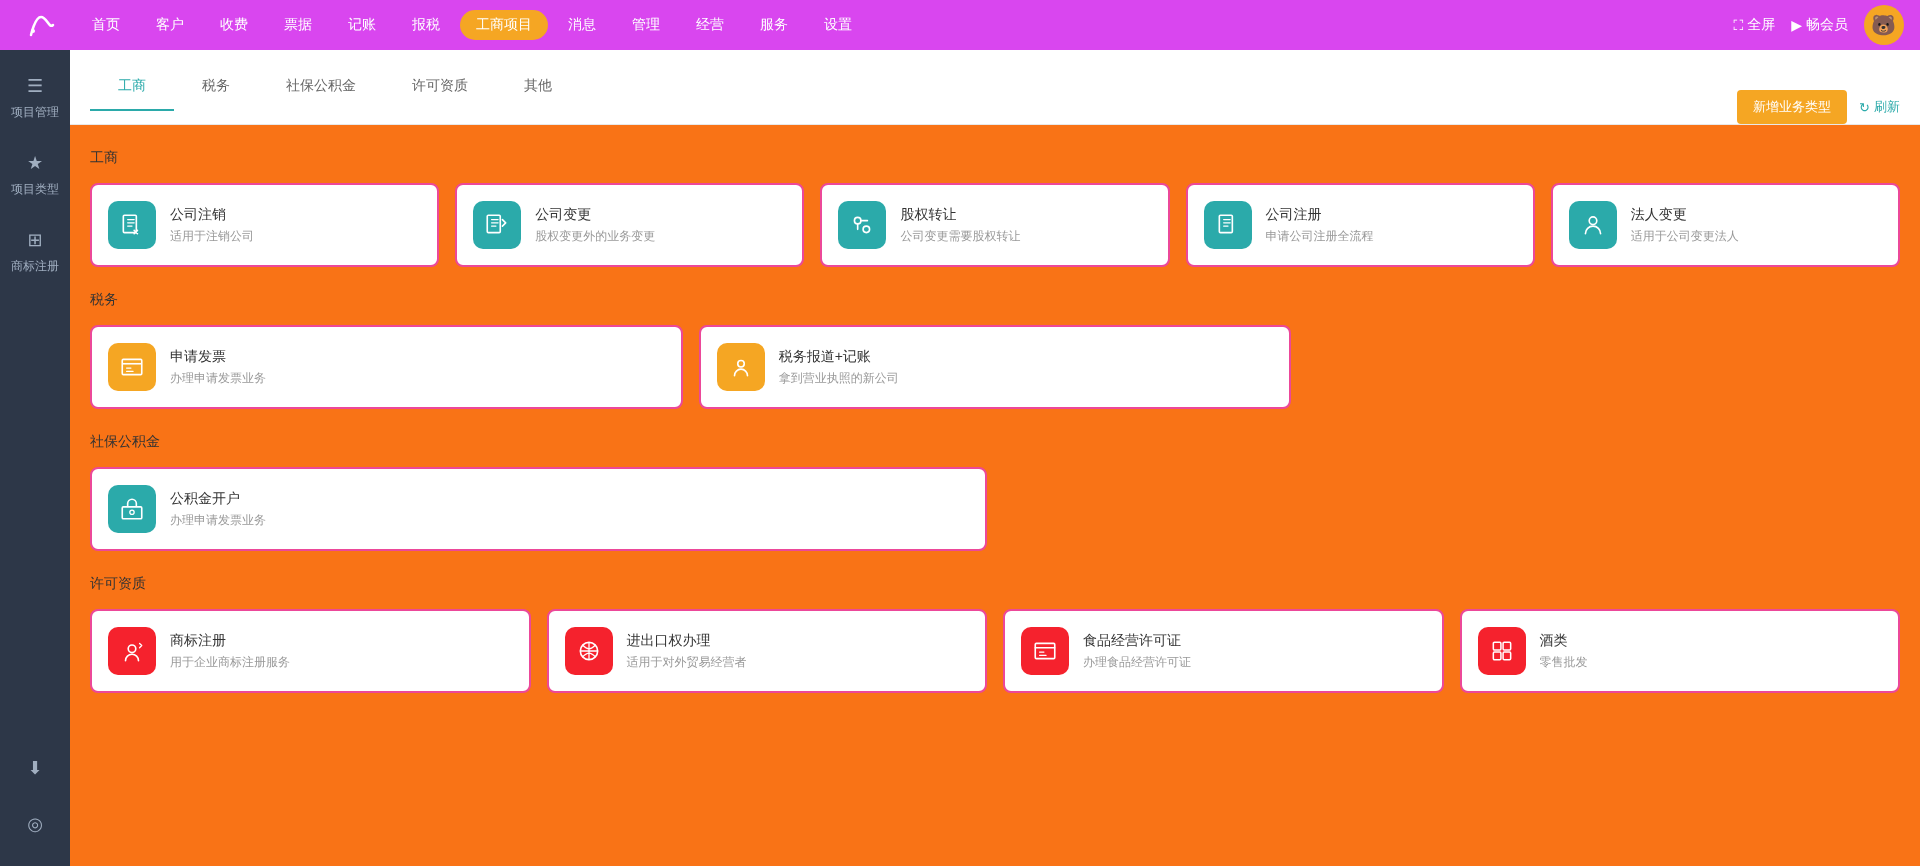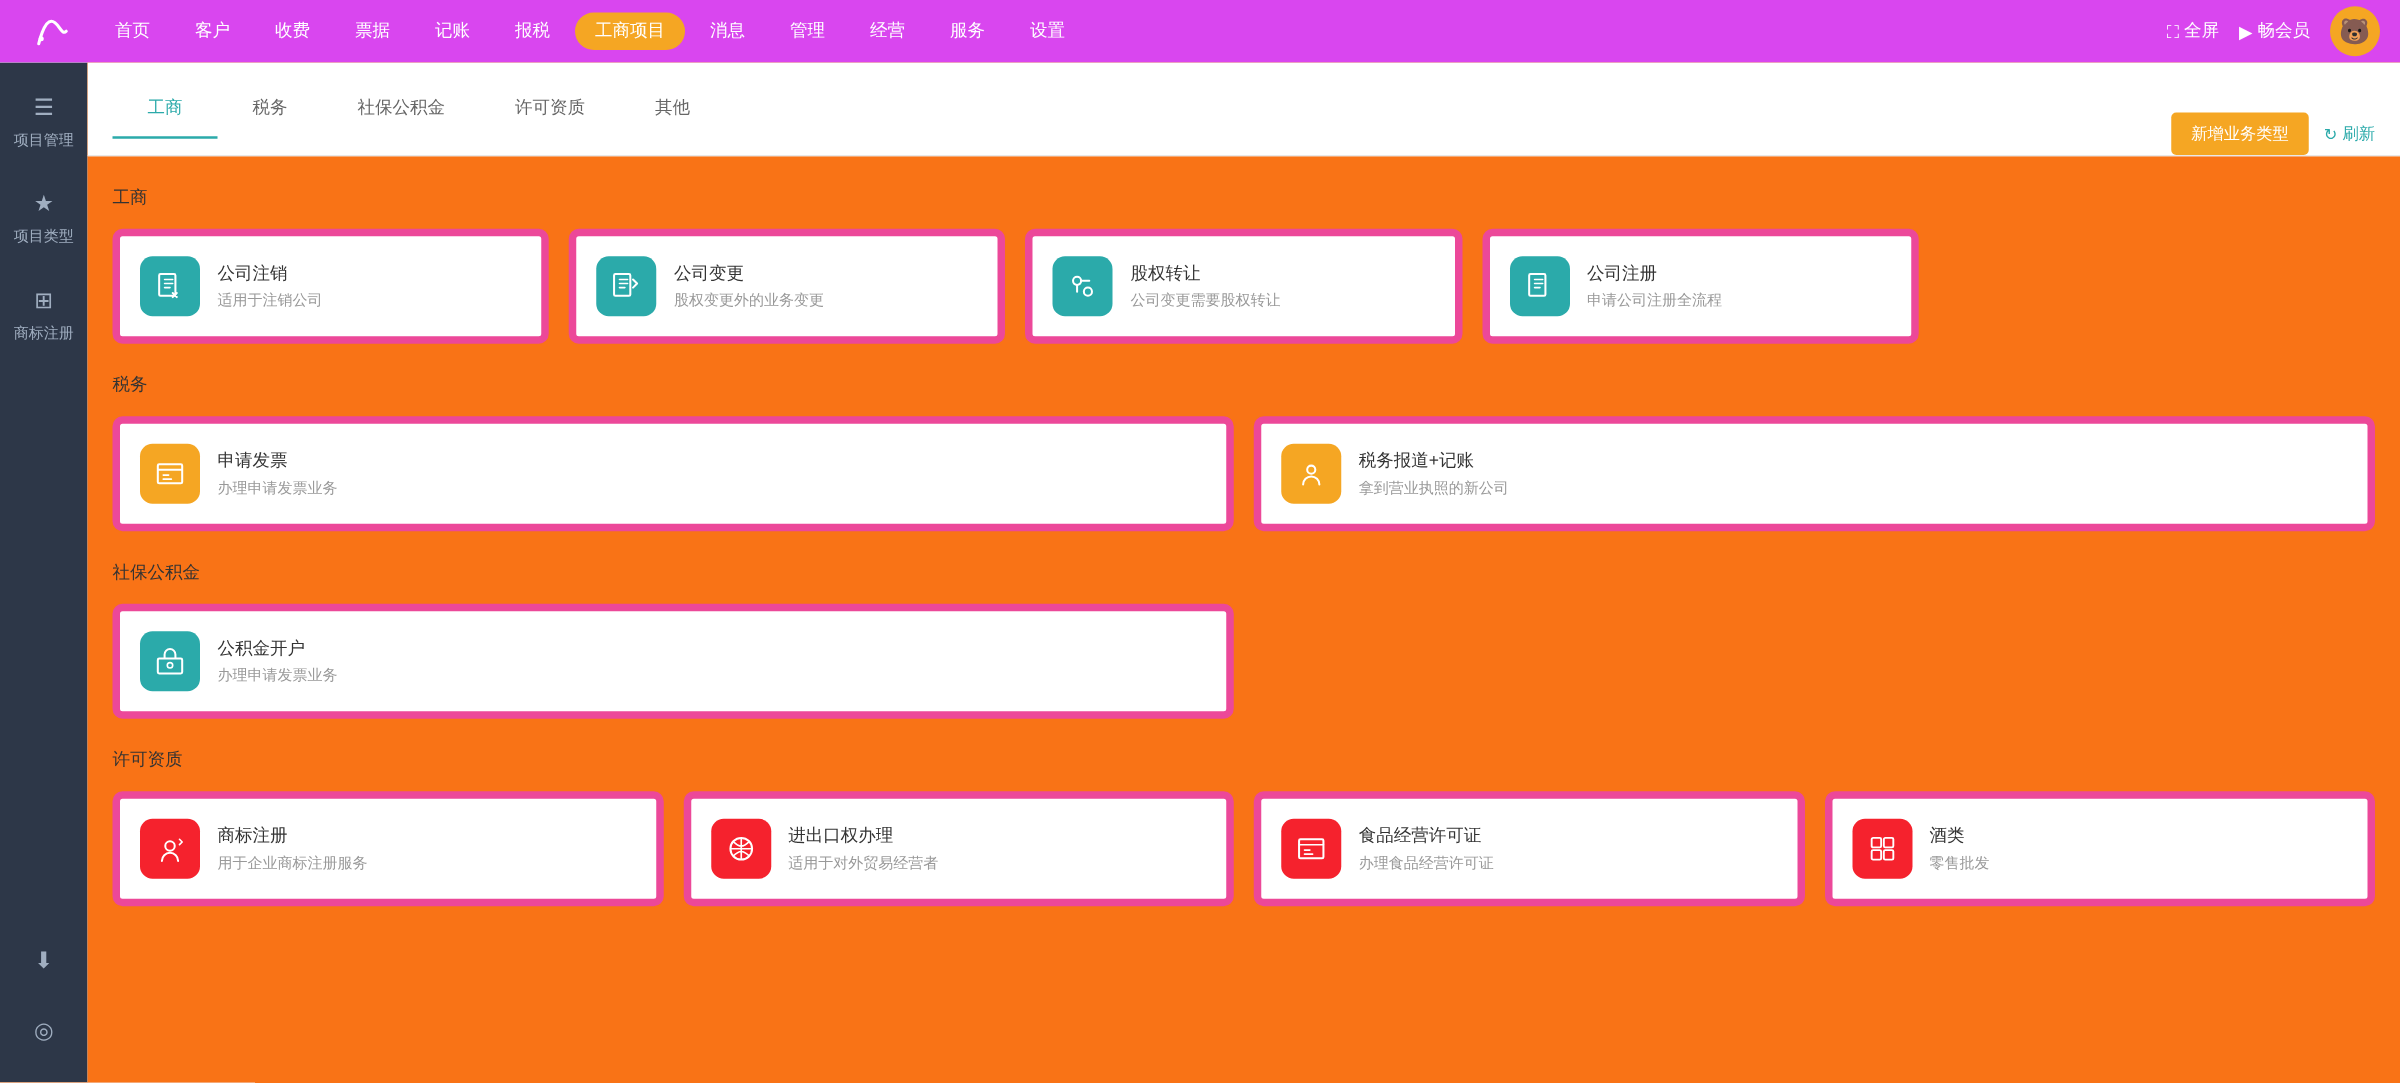--- a/index.html
+++ b/index.html
@@ -186,38 +186,38 @@
     }
 
     
     .cards-grid {
       display: grid;
       grid-template-columns: repeat(5, 1fr);
       gap: 16px;
       margin-bottom: 24px;
     }
     .cards-grid-3 {
-      grid-template-columns: repeat(2, 1fr);
+      grid-template-columns: repeat(3, 1fr);
     }
     .cards-grid-2 {
       grid-template-columns: repeat(2, 1fr);
     }
     .cards-grid-4 {
       grid-template-columns: repeat(4, 1fr);
     }
 
     .card {
       background: #fff;
       border-radius: 8px;
       padding: 16px;
       display: flex;
       align-items: center;
       gap: 14px;
       cursor: pointer;
-      border: 6px solid #ec4899;
+      border: 2px solid #ec4899;
     }
 
     .card-icon {
       width: 48px;
       height: 48px;
       border-radius: 10px;
       display: flex;
       align-items: center;
       justify-content: center;
       flex-shrink: 0;
@@ -368,20 +368,32 @@
             <svg width="26" height="26" viewBox="0 0 24 24" fill="none">
                 <rect x="4" y="3" width="12" height="16" rx="1" stroke="white" stroke-width="1.5"></rect>
                 <path d="M8 7h6M8 10h6M8 13h4" stroke="white" stroke-width="1.2" stroke-linecap="round"></path>
               </svg>
           </div>
           <div class="card-info">
             <div class="card-title">公司注册</div>
             <div class="card-desc">申请公司注册全流程</div>
           </div>
         </div>
+        <div class="card">
+          <div class="card-icon teal">
+            <svg width="26" height="26" viewBox="0 0 24 24" fill="none">
+                <circle cx="12" cy="8" r="3.5" stroke="white" stroke-width="1.5"></circle>
+                <path d="M5 20c0-3.866 3.134-7 7-7s7 3.134 7 7" stroke="white" stroke-width="1.5" stroke-linecap="round"></path>
+              </svg>
+          </div>
+          <div class="card-info">
+            <div class="card-title">法人变更</div>
+            <div class="card-desc">适用于公司变更法人</div>
+          </div>
+        </div>
       </div>
 
       <div class="section-title">税务</div>
       <div class="cards-grid cards-grid-3">
         <div class="card">
           <div class="card-icon orange">
             <svg width="26" height="26" viewBox="0 0 24 24" fill="none">
                 <rect x="3" y="5" width="18" height="14" rx="1" stroke="white" stroke-width="1.5"></rect>
                 <path d="M3 9h18" stroke="white" stroke-width="1.5"></path>
                 <path d="M7 13h4M7 16h6" stroke="white" stroke-width="1.2" stroke-linecap="round"></path>

